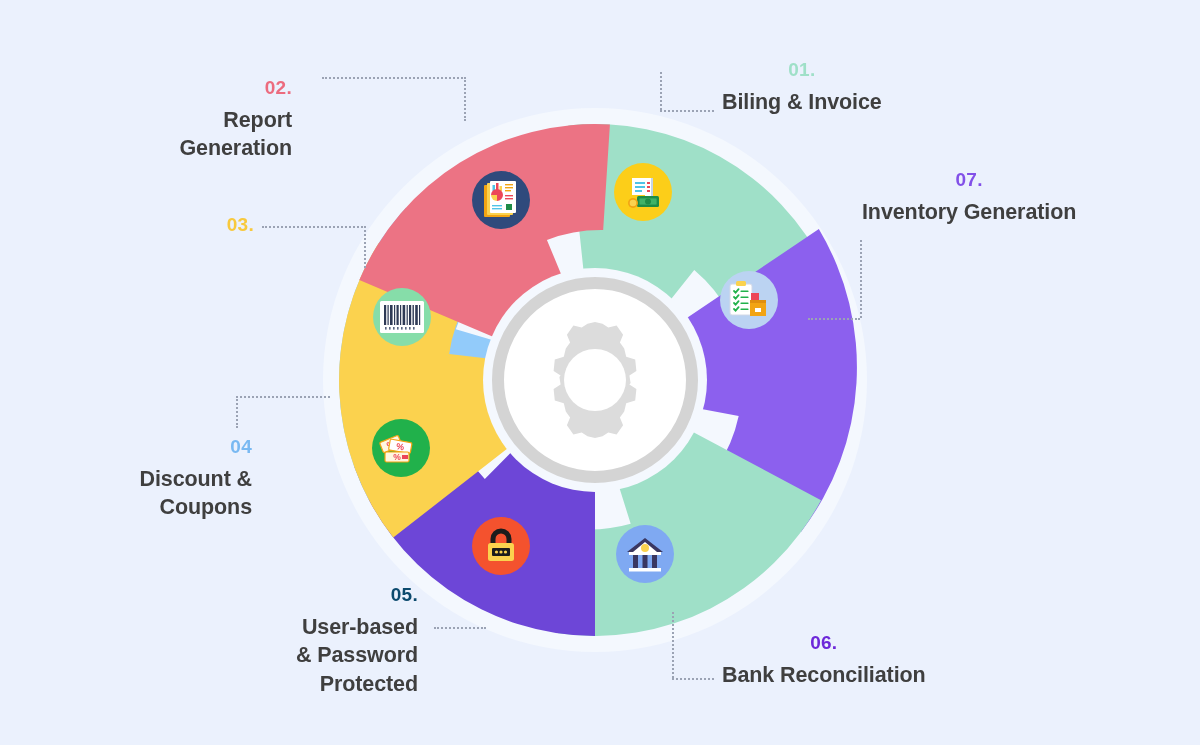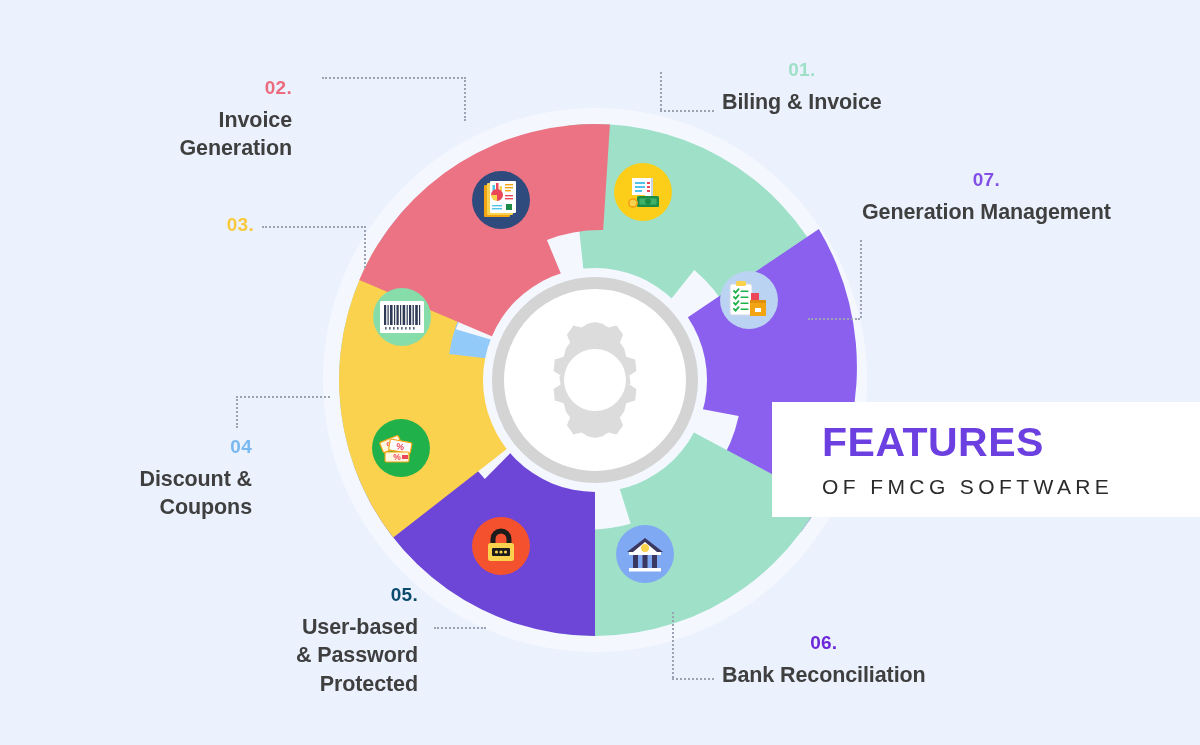--- a/index.html
+++ b/index.html
@@ -300,21 +300,21 @@
   <div class="conn conn-h" style="left:808px;top:318px;width:52px;"></div>
   <div class="conn conn-v" style="left:860px;top:240px;height:78px;"></div>
 
   <div class="label lbl-right" style="left:722px;top:60px;">
     <div class="num" style="color:#9FE0C8">01.</div>
     <div class="ttl">Biling &amp; Invoice</div>
   </div>
 
   <div class="label lbl-left" style="left:20px;top:78px;width:272px;">
     <div class="num" style="color:#EC6B7E">02.</div>
-    <div class="ttl">Invoice
+    <div class="ttl">Report
 Generation</div>
   </div>
 
   <div class="label lbl-left" style="left:0px;top:215px;width:254px;">
     <div class="num" style="color:#F8C93D">03.</div>
   </div>
 
   <div class="label lbl-left" style="left:0px;top:417px;width:252px;margin-top:20px;">
     <div class="num" style="color:#79B9F2">04</div>
     <div class="ttl">Discount &amp;
@@ -328,21 +328,17 @@
 Protected</div>
   </div>
 
   <div class="label lbl-right" style="left:722px;top:633px;">
     <div class="num" style="color:#6d28d9">06.</div>
     <div class="ttl">Bank Reconciliation</div>
   </div>
 
   <div class="label lbl-right" style="left:862px;top:170px;">
     <div class="num" style="color:#8250E8">07.</div>
-    <div class="ttl">Generation Management</div>
-  </div>
-
-  <div class="plate">
-    <div class="big">FEATURES</div>
-    <div class="sub">OF FMCG SOFTWARE</div>
-  </div>
+    <div class="ttl">Inventory Generation</div>
+  </div>
+
 
 </div>
 
 </body></html>

